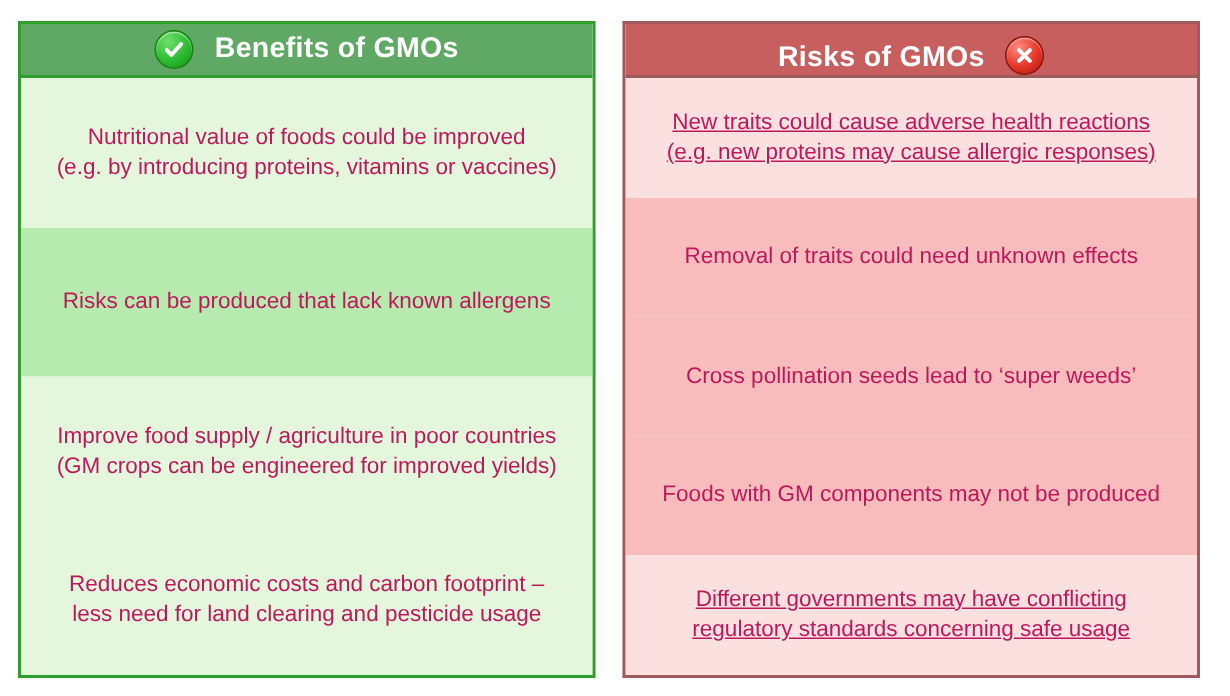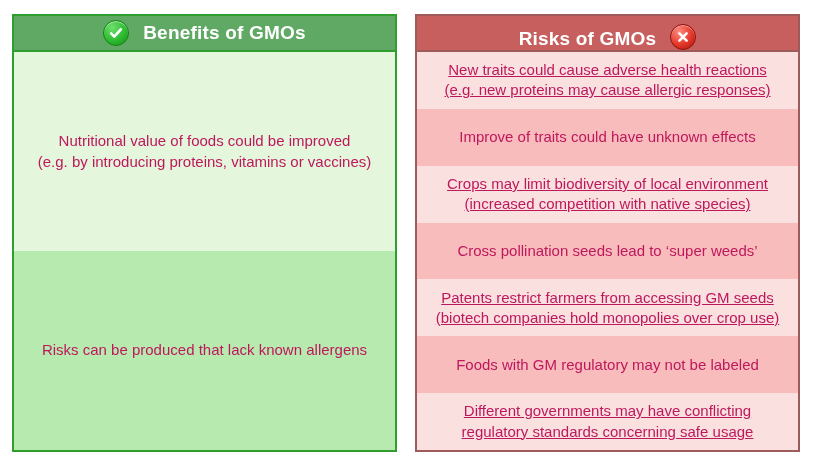--- a/index.html
+++ b/index.html
@@ -126,53 +126,53 @@
       <span class="header-title">Benefits of GMOs</span>
     </header>
     <div class="rows">
       <div class="row row-odd">
         <span class="row-text">Nutritional value of foods could be improved
 (e.g. by introducing proteins, vitamins or vaccines)</span>
       </div>
       <div class="row row-even">
         <span class="row-text">Risks can be produced that lack known allergens</span>
       </div>
+      <div class="row row-odd">
+        <span class="row-text">Improve food supply / agriculture in poor countries
+(GM crops can be engineered for improved yields)</span>
+      </div>
+      <div class="row row-odd">
+        <span class="row-text">Reduces economic costs and carbon footprint –
+less need for land clearing and pesticide usage</span>
+      </div>
     </div>
   </section>
 
   <section class="panel panel-risks">
     <header class="panel-header">
       <span class="header-title">Risks of GMOs</span>
       <span class="badge badge-cross">
         <svg width="16" height="16" viewBox="0 0 16 16" aria-hidden="true">
           <path d="M4.4 4.4 L11.6 11.6 M11.6 4.4 L4.4 11.6" fill="none" stroke="#ffffff" stroke-width="2.6" stroke-linecap="round"></path>
         </svg>
       </span>
     </header>
     <div class="rows">
       <div class="row row-odd">
         <span class="row-text">New traits could cause adverse health reactions
 (e.g. new proteins may cause allergic responses)</span>
       </div>
       <div class="row row-even">
-        <span class="row-text">Improve of traits could have unknown effects</span>
-      </div>
-      <div class="row row-odd">
-        <span class="row-text">Crops may limit biodiversity of local environment
-(increased competition with native species)</span>
+        <span class="row-text">Removal of traits could need unknown effects</span>
       </div>
       <div class="row row-even">
         <span class="row-text">Cross pollination seeds lead to ‘super weeds’</span>
       </div>
-      <div class="row row-odd">
-        <span class="row-text">Patents restrict farmers from accessing GM seeds
-(biotech companies hold monopolies over crop use)</span>
-      </div>
       <div class="row row-even">
-        <span class="row-text">Foods with GM regulatory may not be labeled</span>
+        <span class="row-text">Foods with GM components may not be produced</span>
       </div>
       <div class="row row-odd">
         <span class="row-text">Different governments may have conflicting
 regulatory standards concerning safe usage</span>
       </div>
     </div>
   </section>
 
 </div>
 

